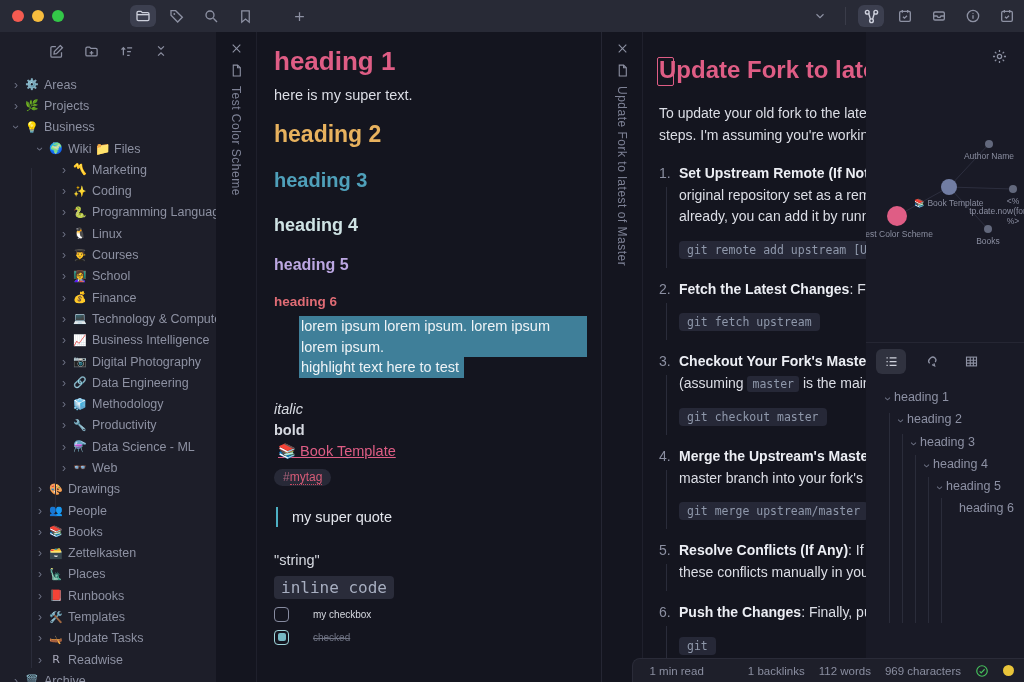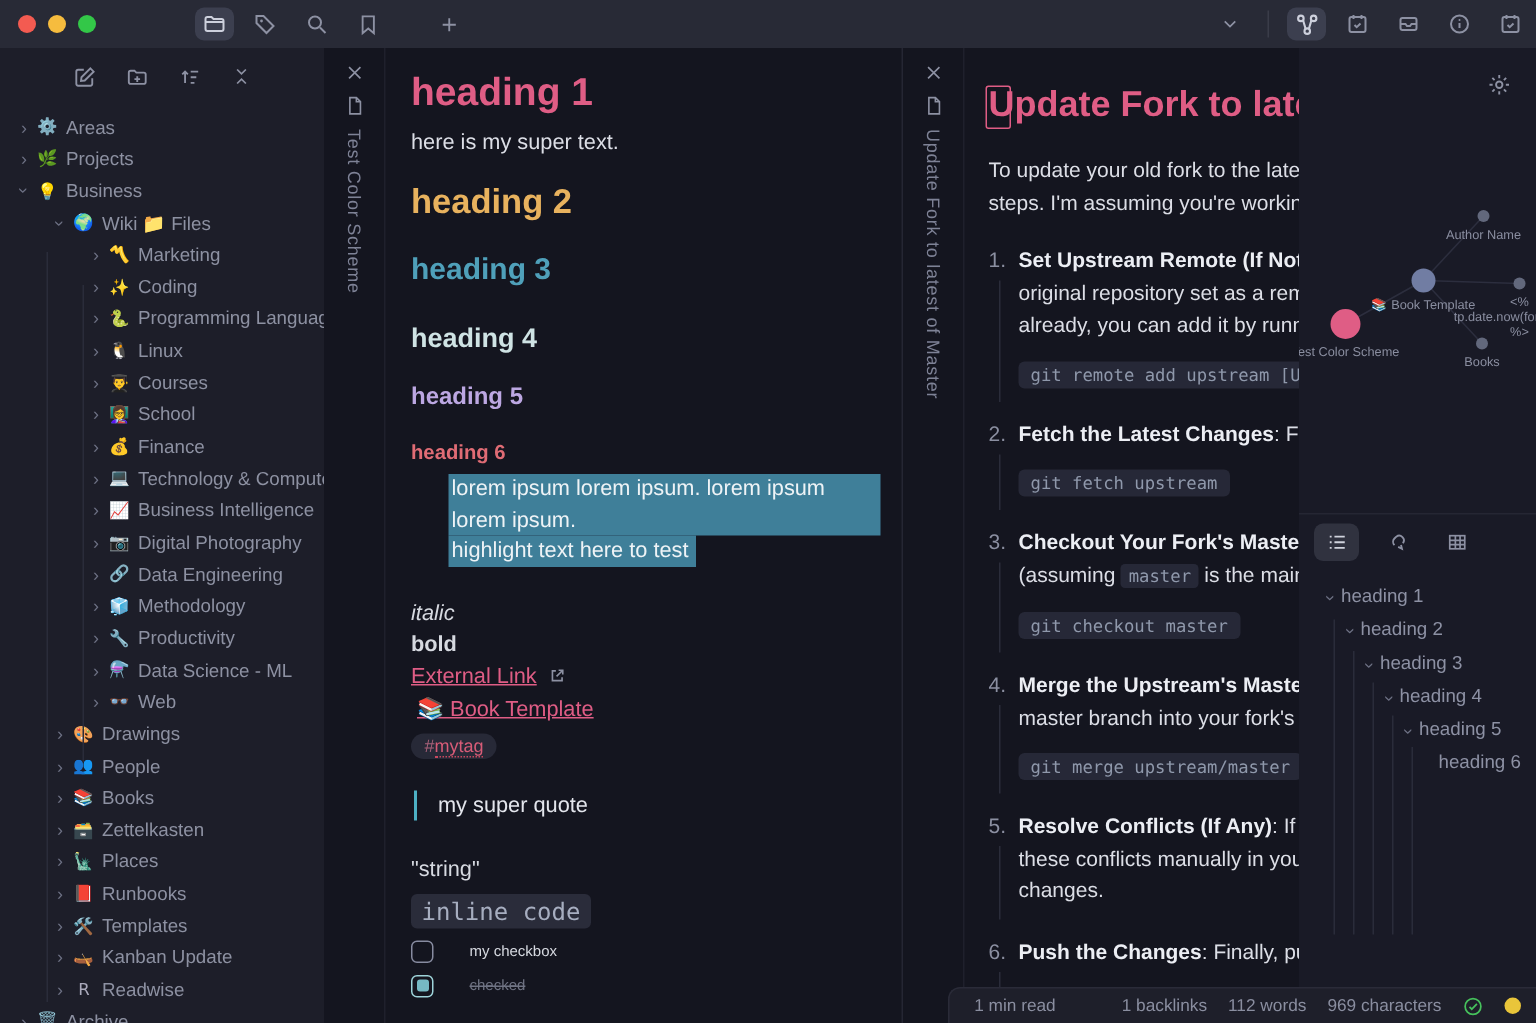--- a/index.html
+++ b/index.html
@@ -341,21 +341,21 @@
         <span>Runbooks</span>
       </div>
       <div class="tree-row" style="padding-left: 33px;">
         <span class="chev">›</span>
         <span class="emoji">🛠️</span>
         <span>Templates</span>
       </div>
       <div class="tree-row" style="padding-left: 33px;">
         <span class="chev">›</span>
         <span class="emoji">🛶</span>
-        <span>Kanban Update</span>
+        <span>Update Tasks</span>
       </div>
       <div class="tree-row" style="padding-left: 33px;">
         <span class="chev">›</span>
         <span class="emoji">R</span>
         <span>Readwise</span>
       </div>
       <div class="tree-row" style="padding-left: 9px;">
         <span class="chev">›</span>
         <span class="emoji">🗑️</span>
         <span>Archive</span>
@@ -384,29 +384,20 @@
       <p class="intro">here is my super text.</p>
       <h2>heading 2</h2>
       <h3>heading 3</h3>
       <h4>heading 4</h4>
       <h5>heading 5</h5>
       <h6>heading 6</h6>
       <div class="hl-line">lorem ipsum lorem ipsum. lorem ipsum lorem ipsum.</div>
       <div class="hl-line">highlight text here to test</div>
       <div class="it">italic</div>
       <div class="bd">bold</div>
-      <div class="plink">
-        <a>External Link</a>
-        <span class="icon" style="display:inline-flex;vertical-align:-1px;margin-left:4px;">
-          <svg width="11" height="11" viewBox="0 0 24 24" fill="none" stroke="currentColor" stroke-width="2.4">
-              <path d="M10 5H5v14h14v-5"></path>
-              <path d="M14 4h6v6M20 4 11 13"></path>
-            </svg>
-        </span>
-      </div>
       <div class="plink" style="margin-left:4px;">
         <a>📚 Book Template</a>
       </div>
       <div class="tagrow">
         <span class="tagpill"><span class="h">#</span><span class="t">mytag</span></span>
       </div>
       <blockquote>my super quote</blockquote>
       <div class="strln">"string"</div>
       <span class="icode">inline code</span>
       <div class="cbrow">
@@ -464,21 +455,20 @@
           <li>
             <span class="num">4.</span>
             <div class="libody"><div class="lline"><b>Merge the Upstream's Master B</b></div><span class="lguide"></span><div class="lline"><span>master branch into your fork's mas</span></div><span class="minicode">git merge upstream/master</span></div>
           </li>
           <li>
             <span class="num">5.</span>
             <div class="libody">
               <div class="lline"><b>Resolve Conflicts (If Any)</b><span>: If the</span></div>
               <span class="lguide"></span>
               <div class="lline"><span>these conflicts manually in your co</span></div>
-              <div class="lline"><span>changes.</span></div>
             </div>
           </li>
           <li>
             <span class="num">6.</span>
             <div class="libody"><div class="lline"><b>Push the Changes</b><span>: Finally, push t</span></div><span class="lguide"></span><span class="minicode">git</span></div>
           </li>
         </ol>
     </div>
   </div>
 </div>

